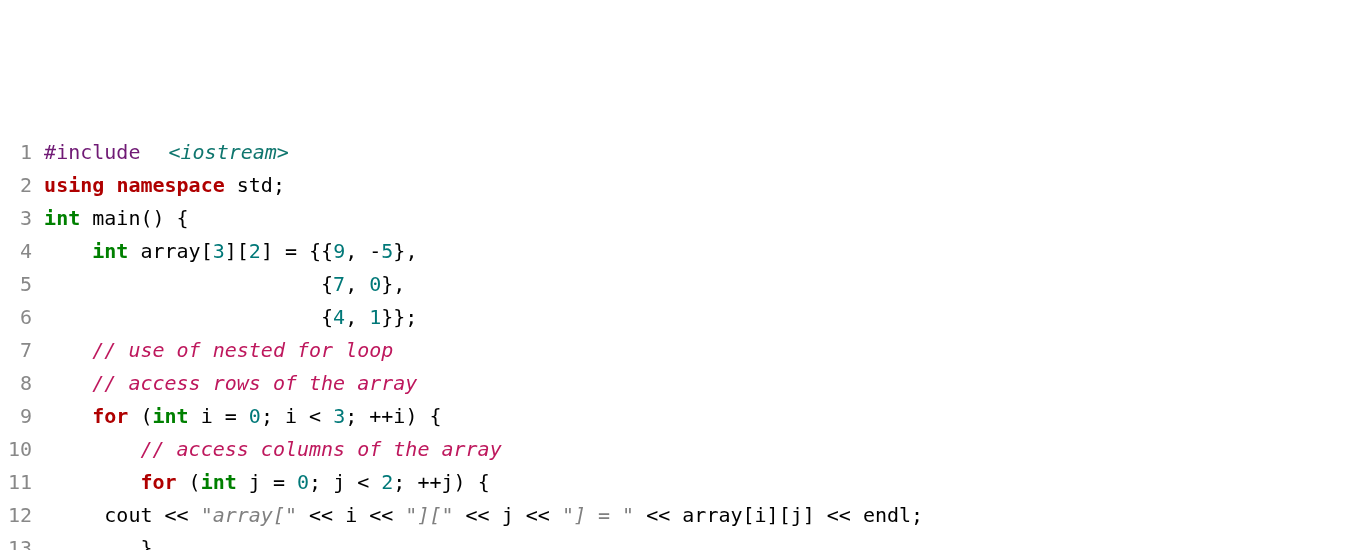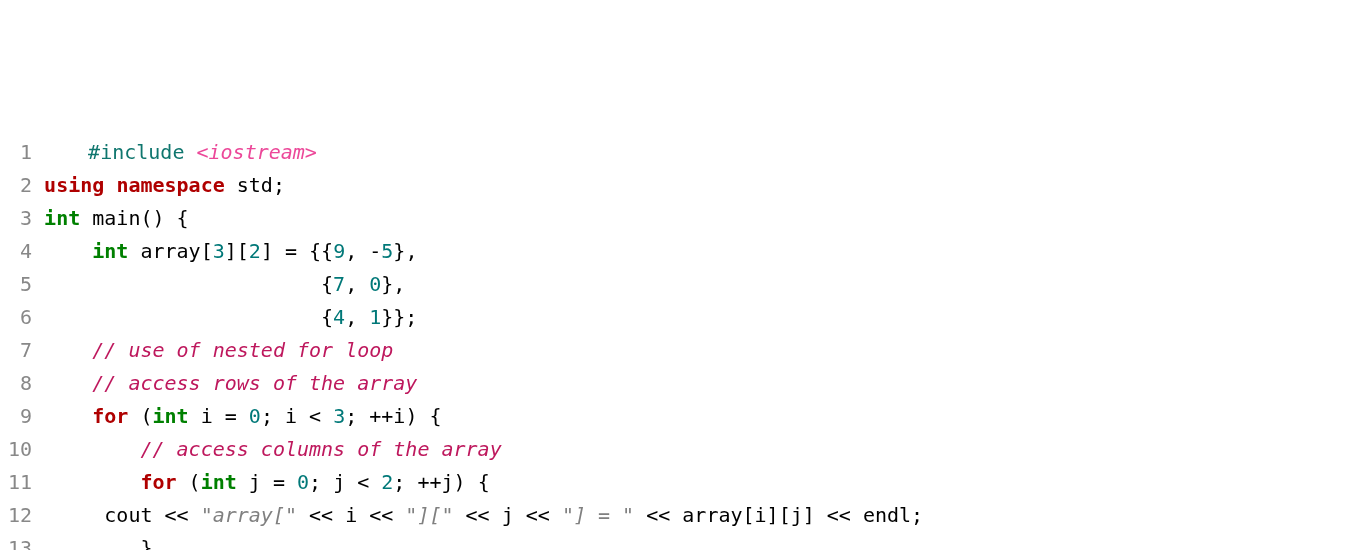--- a/index.html
+++ b/index.html
@@ -20,22 +20,22 @@
     color: #888888;
     text-align: right;
     width: 2ch;
     flex-shrink: 0;
     margin-right: 1ch;
     user-select: none;
   }
   .code {
     flex: 1;
   }
-  .pp   { color: #0f766e; margin-left: 44px; }       
-  .inc  { color: #ec4899; font-style: italic; } 
+  .pp   { color: #701a75; }       
+  .inc  { color: #0f766e; font-style: italic; margin-left: 16px; } 
   .kw   { color: #AF0000; font-weight: bold; text-align: right; }  
   .ty   { color: #008000; font-weight: bold; }  
   .num  { color: #007878; }       
   .str  { color: #808080; font-style: italic; } 
   .com  { color: #be185d; font-style: italic; } 
 </style>
 </head>
 <body>
 
 

